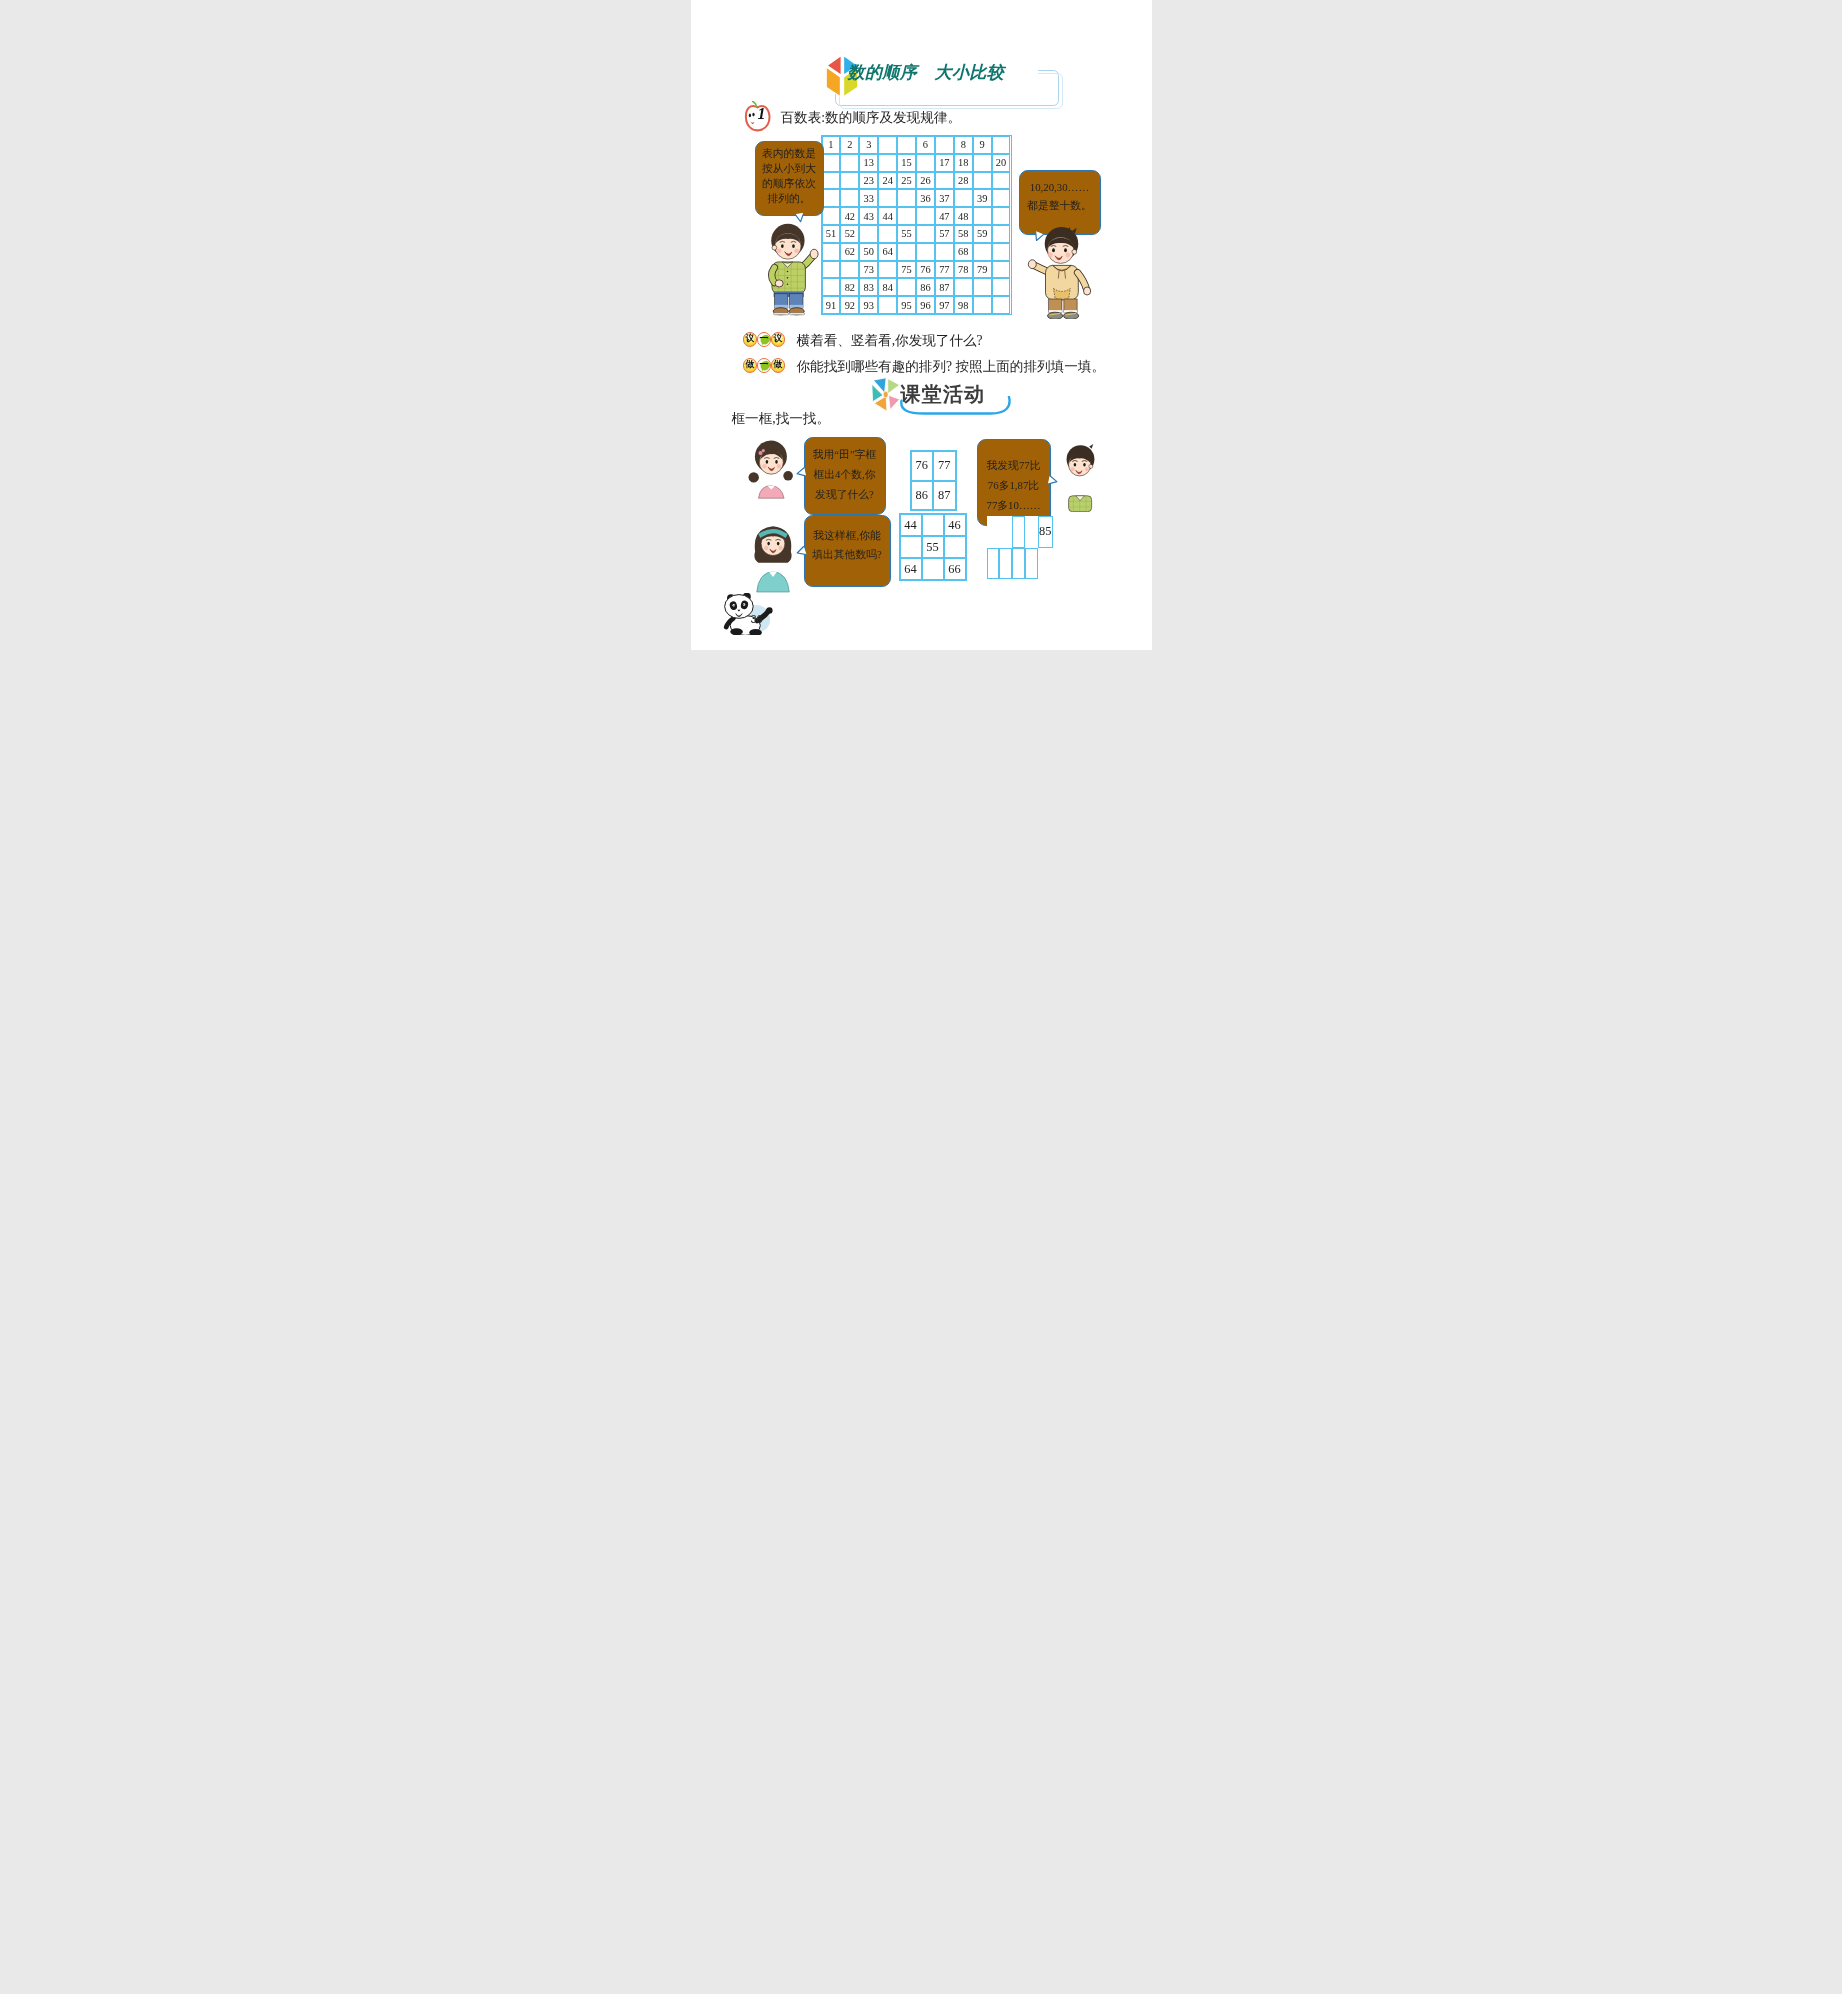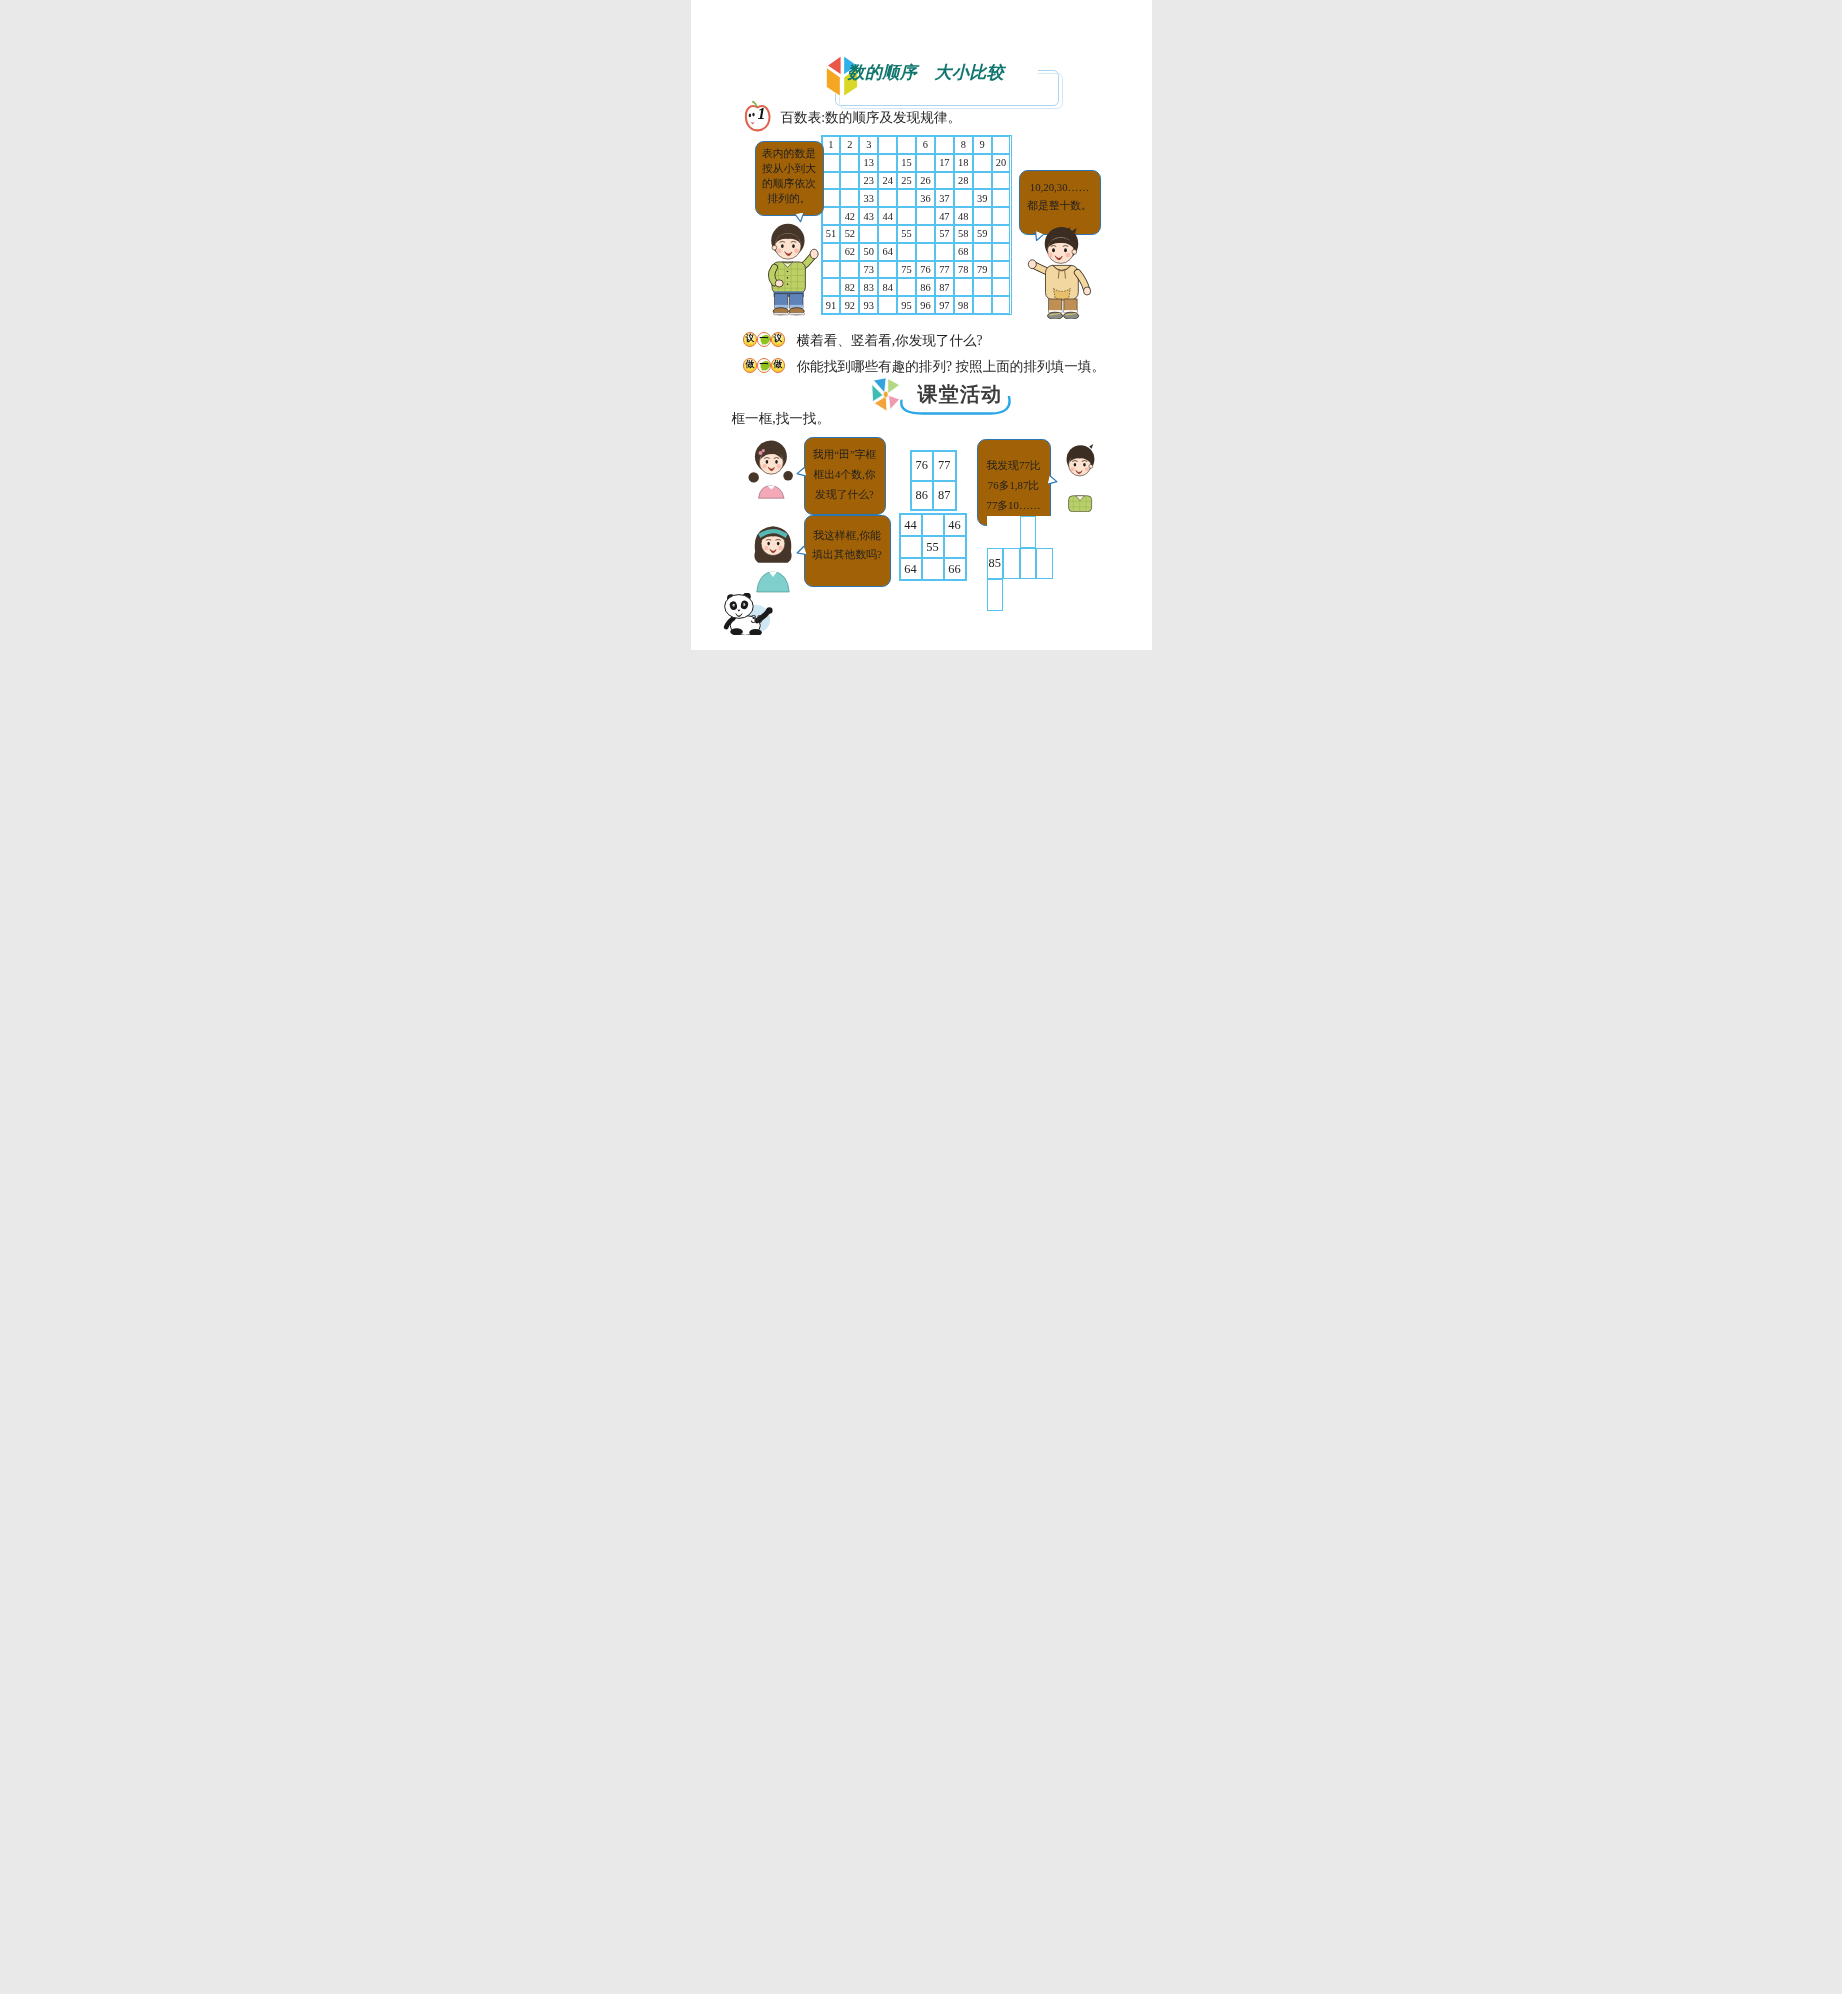--- a/index.html
+++ b/index.html
@@ -23,21 +23,21 @@
   .grid{display:grid;background:#fff;}
   .grid .cell{border:0.4px solid #56c2ef;display:flex;align-items:center;justify-content:center;
               font-family:"Liberation Serif","DejaVu Serif",serif;color:#232323;}
   .grid .cell.ghost{border:none;}
   #hundred-chart{grid-template-columns:repeat(10,1fr);grid-template-rows:repeat(10,1fr);border:0.4px solid #56c2ef;}
   #hundred-chart .cell{font-size:10.4px;}
   #grid-2x2{grid-template-columns:repeat(2,1fr);grid-template-rows:repeat(2,1fr);border:0.4px solid #56c2ef;}
   #grid-2x2 .cell{font-size:12.4px;}
   #grid-3x3{grid-template-columns:repeat(3,1fr);grid-template-rows:repeat(3,1fr);border:0.4px solid #56c2ef;}
   #grid-3x3 .cell{font-size:12.4px;}
-  #grid-stair{grid-template-columns:repeat(4,1fr);grid-template-rows:repeat(3,1fr);}
+  #grid-stair{grid-template-columns:repeat(5,1fr);grid-template-rows:repeat(3,1fr);}
   #grid-stair .cell{border-width:0.6px;font-size:12.4px;}
 
   
   .bubble{border:1.2px solid #2b77b5;border-radius:8.8px;background:#a16207;text-align:center;
           font-size:10.8px;color:#1f1f1f;}
   .bubble .bline{display:block;}
   .tail{position:absolute;width:12px;height:9.6px;}
 
   
   .badge{display:flex;align-items:center;}
@@ -299,21 +299,21 @@
   <div class="abs ctext instr" style="left:106px;top:358px;">你能找到哪些有趣的排列? 按照上面的排列填一填。</div>
 
   <svg class="abs" style="left:180px;top:377px;" width="29.5" height="35" viewBox="0 0 74 88">
     <polygon points="6,8 38,2 34,40" fill="#33a3dd" stroke="#fff" stroke-width="2"></polygon>
     <polygon points="42,4 72,20 42,42" fill="#b5d884" stroke="#fff" stroke-width="2"></polygon>
     <polygon points="2,18 30,46 4,62" fill="#3fbdb2" stroke="#fff" stroke-width="2"></polygon>
     <polygon points="8,66 38,48 40,86" fill="#f2a43a" stroke="#fff" stroke-width="2"></polygon>
     <polygon points="44,46 72,56 48,82" fill="#ef9aae" stroke="#fff" stroke-width="2"></polygon>
     <ellipse cx="37" cy="44" rx="6" ry="8" fill="#f2a43a" stroke="#fff" stroke-width="1.5"></ellipse>
   </svg>
-  <div id="activity-title" class="abs" style="left:210px;top:381px;margin-left:17px;">课堂活动</div>
+  <div id="activity-title" class="abs" style="left:210px;top:381px;">课堂活动</div>
   <svg class="abs" style="left:207px;top:396px;" width="120" height="22.3" viewBox="0 0 300 56">
     <path d="M8,12 C4,36 26,44 64,44 L232,44 C272,44 284,26 278,2" fill="none" stroke="#2aa7e8" stroke-width="6" stroke-linecap="round"></path>
   </svg>
   <div class="abs ctext instr" style="left:41px;top:410px;">框一框,找一找。</div>
 
   <svg class="abs" style="left:57px;top:439px;" width="45" height="60" viewBox="0 0 112 150">
     <circle cx="14" cy="96" r="13" fill="#46362a"></circle>
       <circle cx="100" cy="92" r="12" fill="#46362a"></circle>
     <circle cx="57" cy="44" r="40" fill="#46362a"></circle>
     <path d="M26,148 Q30,118 56,116 Q84,118 90,148 Z" fill="#f3a9b8" stroke="#8c5a64" stroke-width="1.5"></path>

